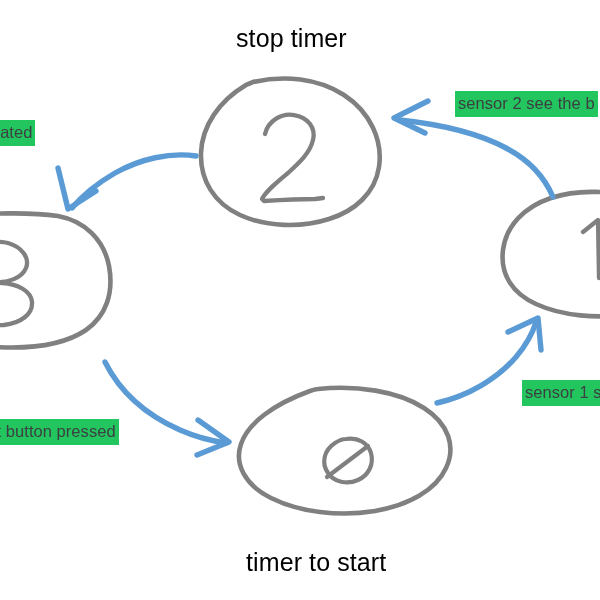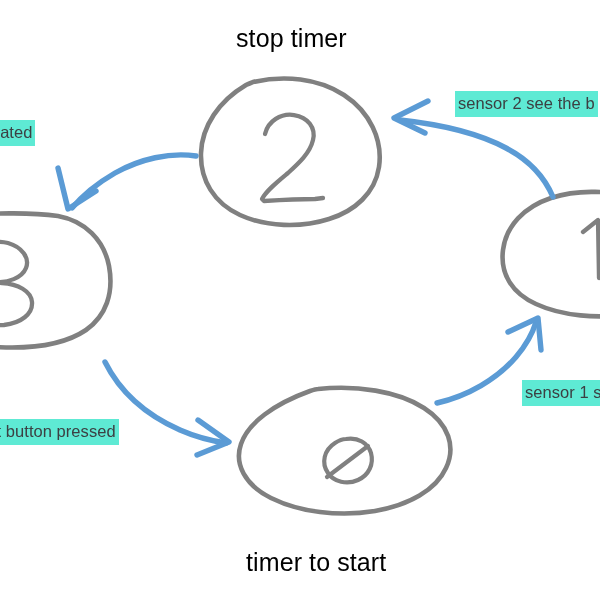--- a/index.html
+++ b/index.html
@@ -44,21 +44,21 @@
     top: 24px;
   }
   #caption-ready-to-start {
     left: 246px;
     top: 548px;
   }
   
   .edge-label {
     position: absolute;
     color: #3c4043;
-    background: #5eead4;
+    background: #22c55e;
     font-family: "Liberation Sans", sans-serif;
     font-size: 16.5px;
     font-weight: 400;
     white-space: nowrap;
     line-height: 23px;
     padding: 1px 3px 2px 3px;
     letter-spacing: 0.05px;
   }
   
   #label-time-calculated {

